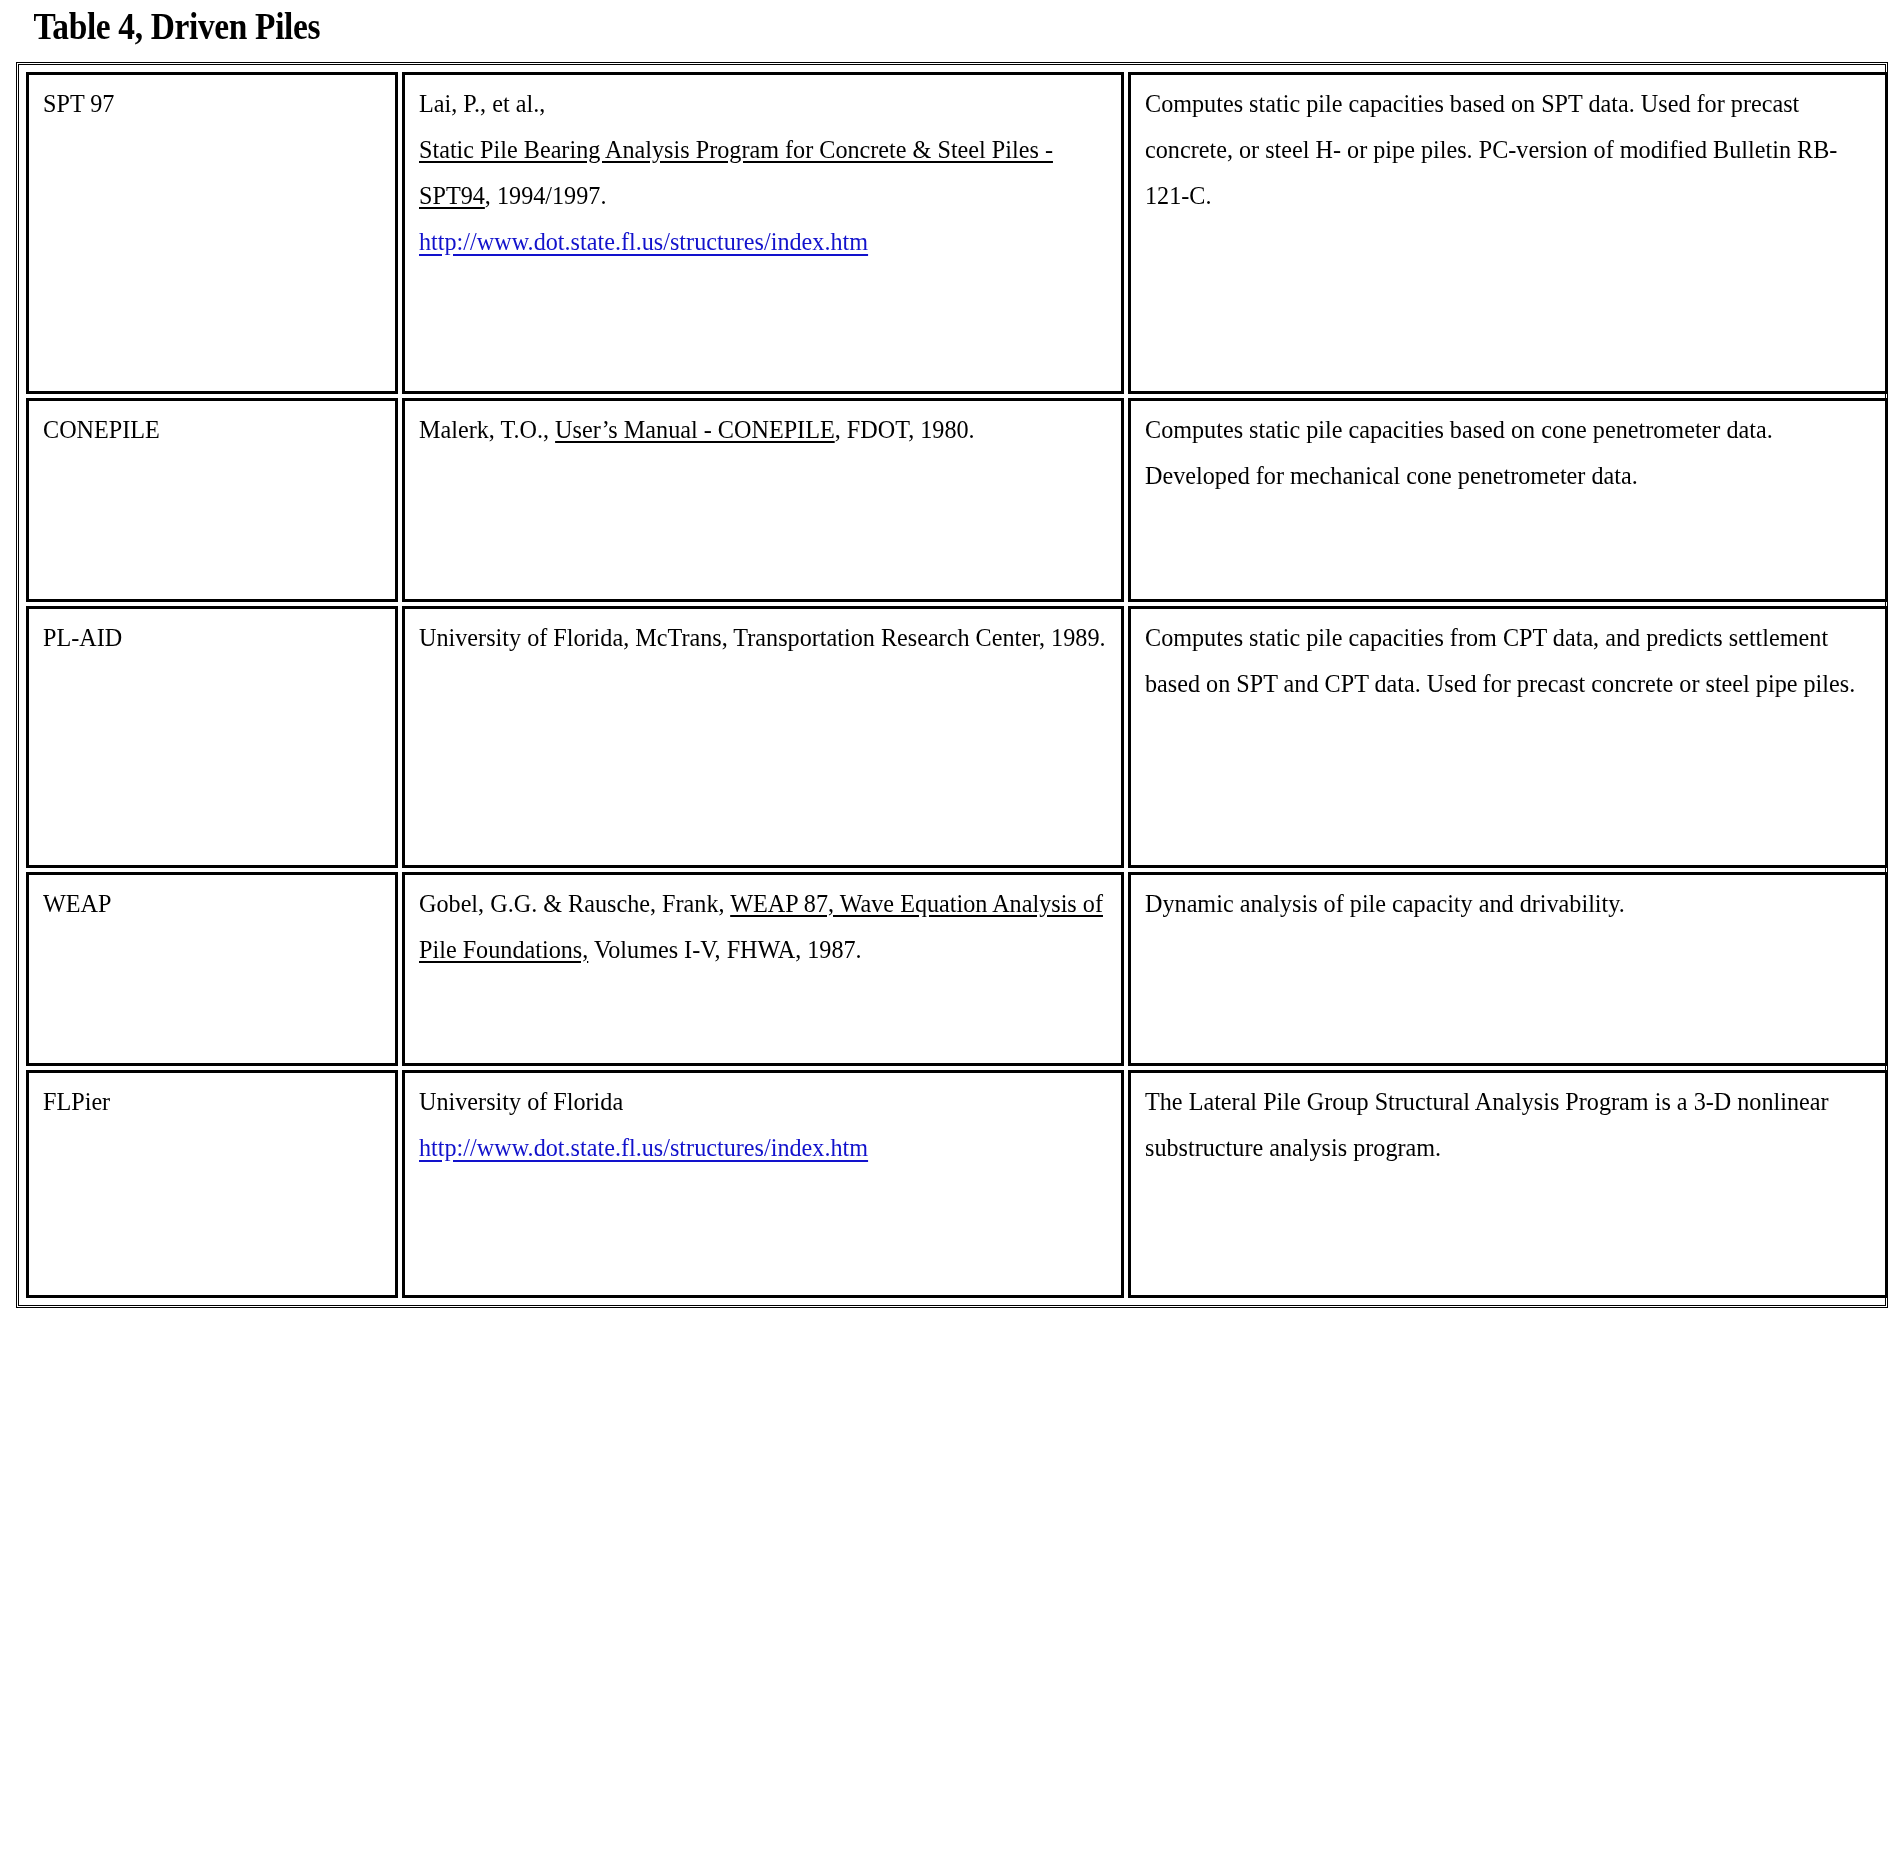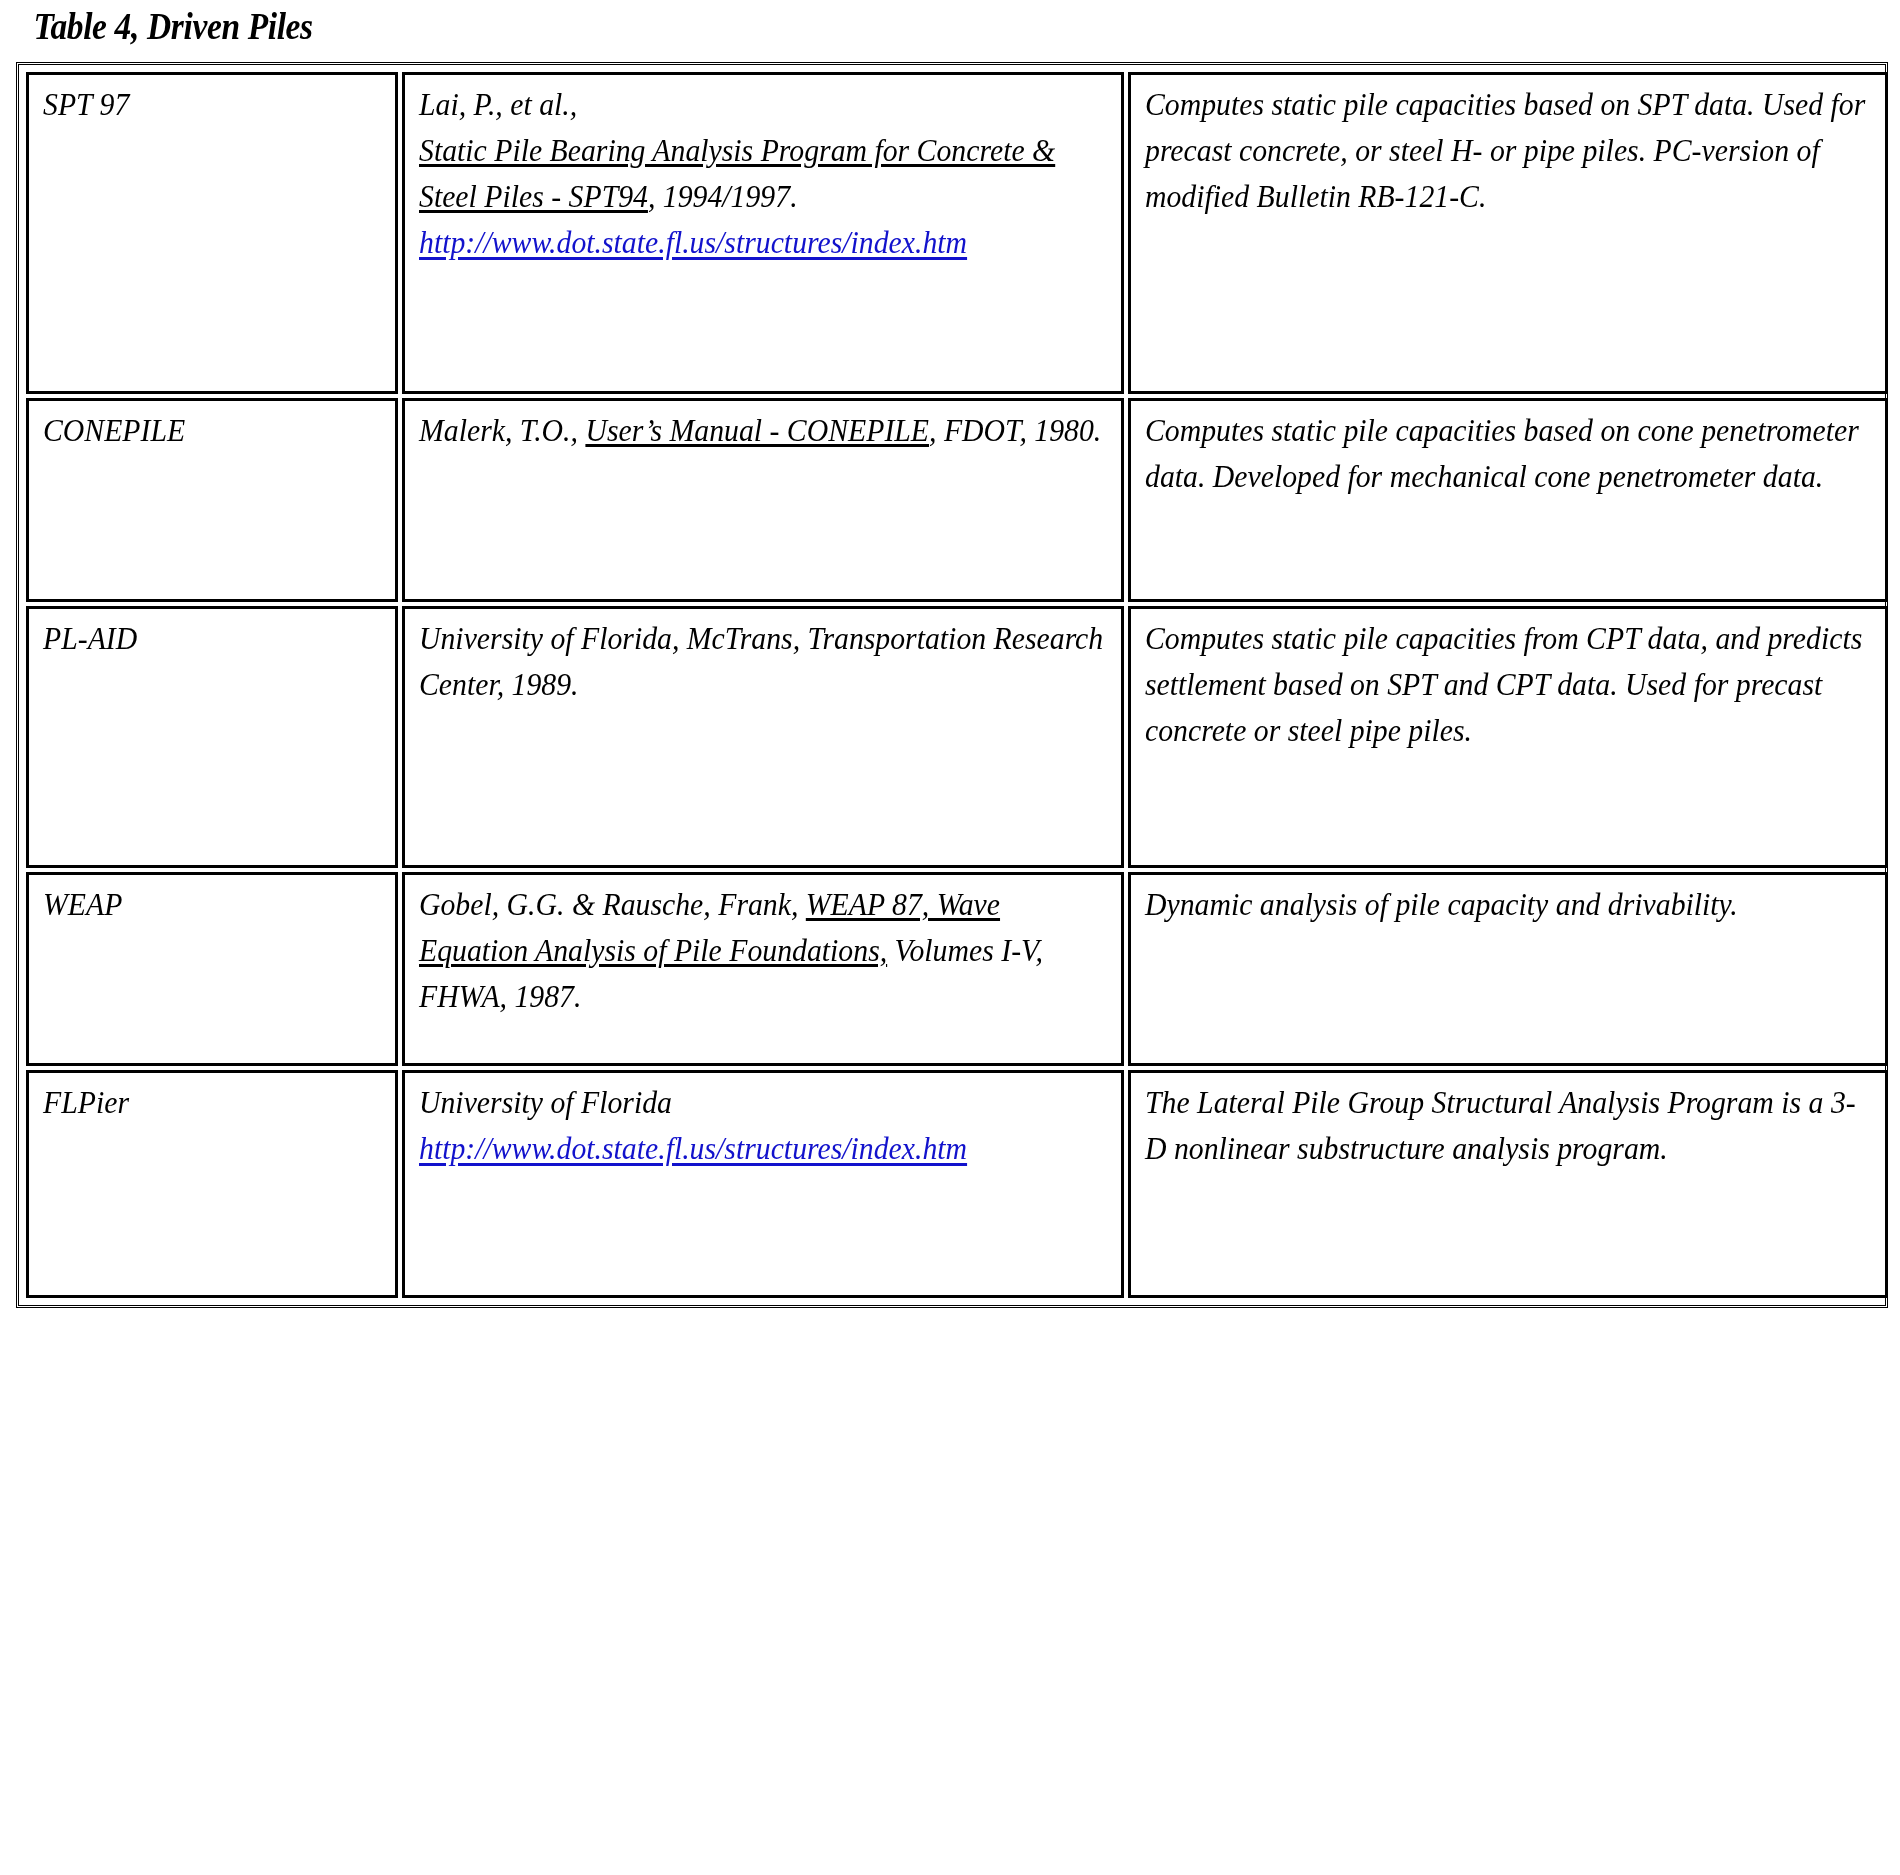--- a/index.html
+++ b/index.html
@@ -13,21 +13,20 @@
     font-family: "Liberation Serif", "DejaVu Serif", serif;
     color: #000000;
     overflow: hidden;
   }
 
   .page {
     position: relative;
     width: 1620px;
     height: 1875px;
     box-sizing: border-box;
-    font-style: italic;
   }
 
   .table-title {
     font-family: "Liberation Serif", "DejaVu Serif", serif;
     font-weight: bold;
     font-size: 38px;
     line-height: 44px;
     padding: 4px 0 8px 38px;
     letter-spacing: -0.4px;
     transform: scaleX(0.88);
@@ -48,21 +47,21 @@
     border-collapse: separate;
     border-spacing: 4px 4px;
     width: 100%;
     table-layout: fixed;
   }
 
   table.data-table td {
     border: 3px solid #000000;
     vertical-align: top;
     padding: 6px 10px 10px 14px;
-    font-size: 32px;
+    font-size: 26px;
     line-height: 46px;
     font-family: "Liberation Serif", "DejaVu Serif", serif;
     transform-origin: left top;
   }
 
   td .cellwrap {
     display: block;
     transform: scaleX(0.93);
     transform-origin: left top;
     width: 107.5%;

